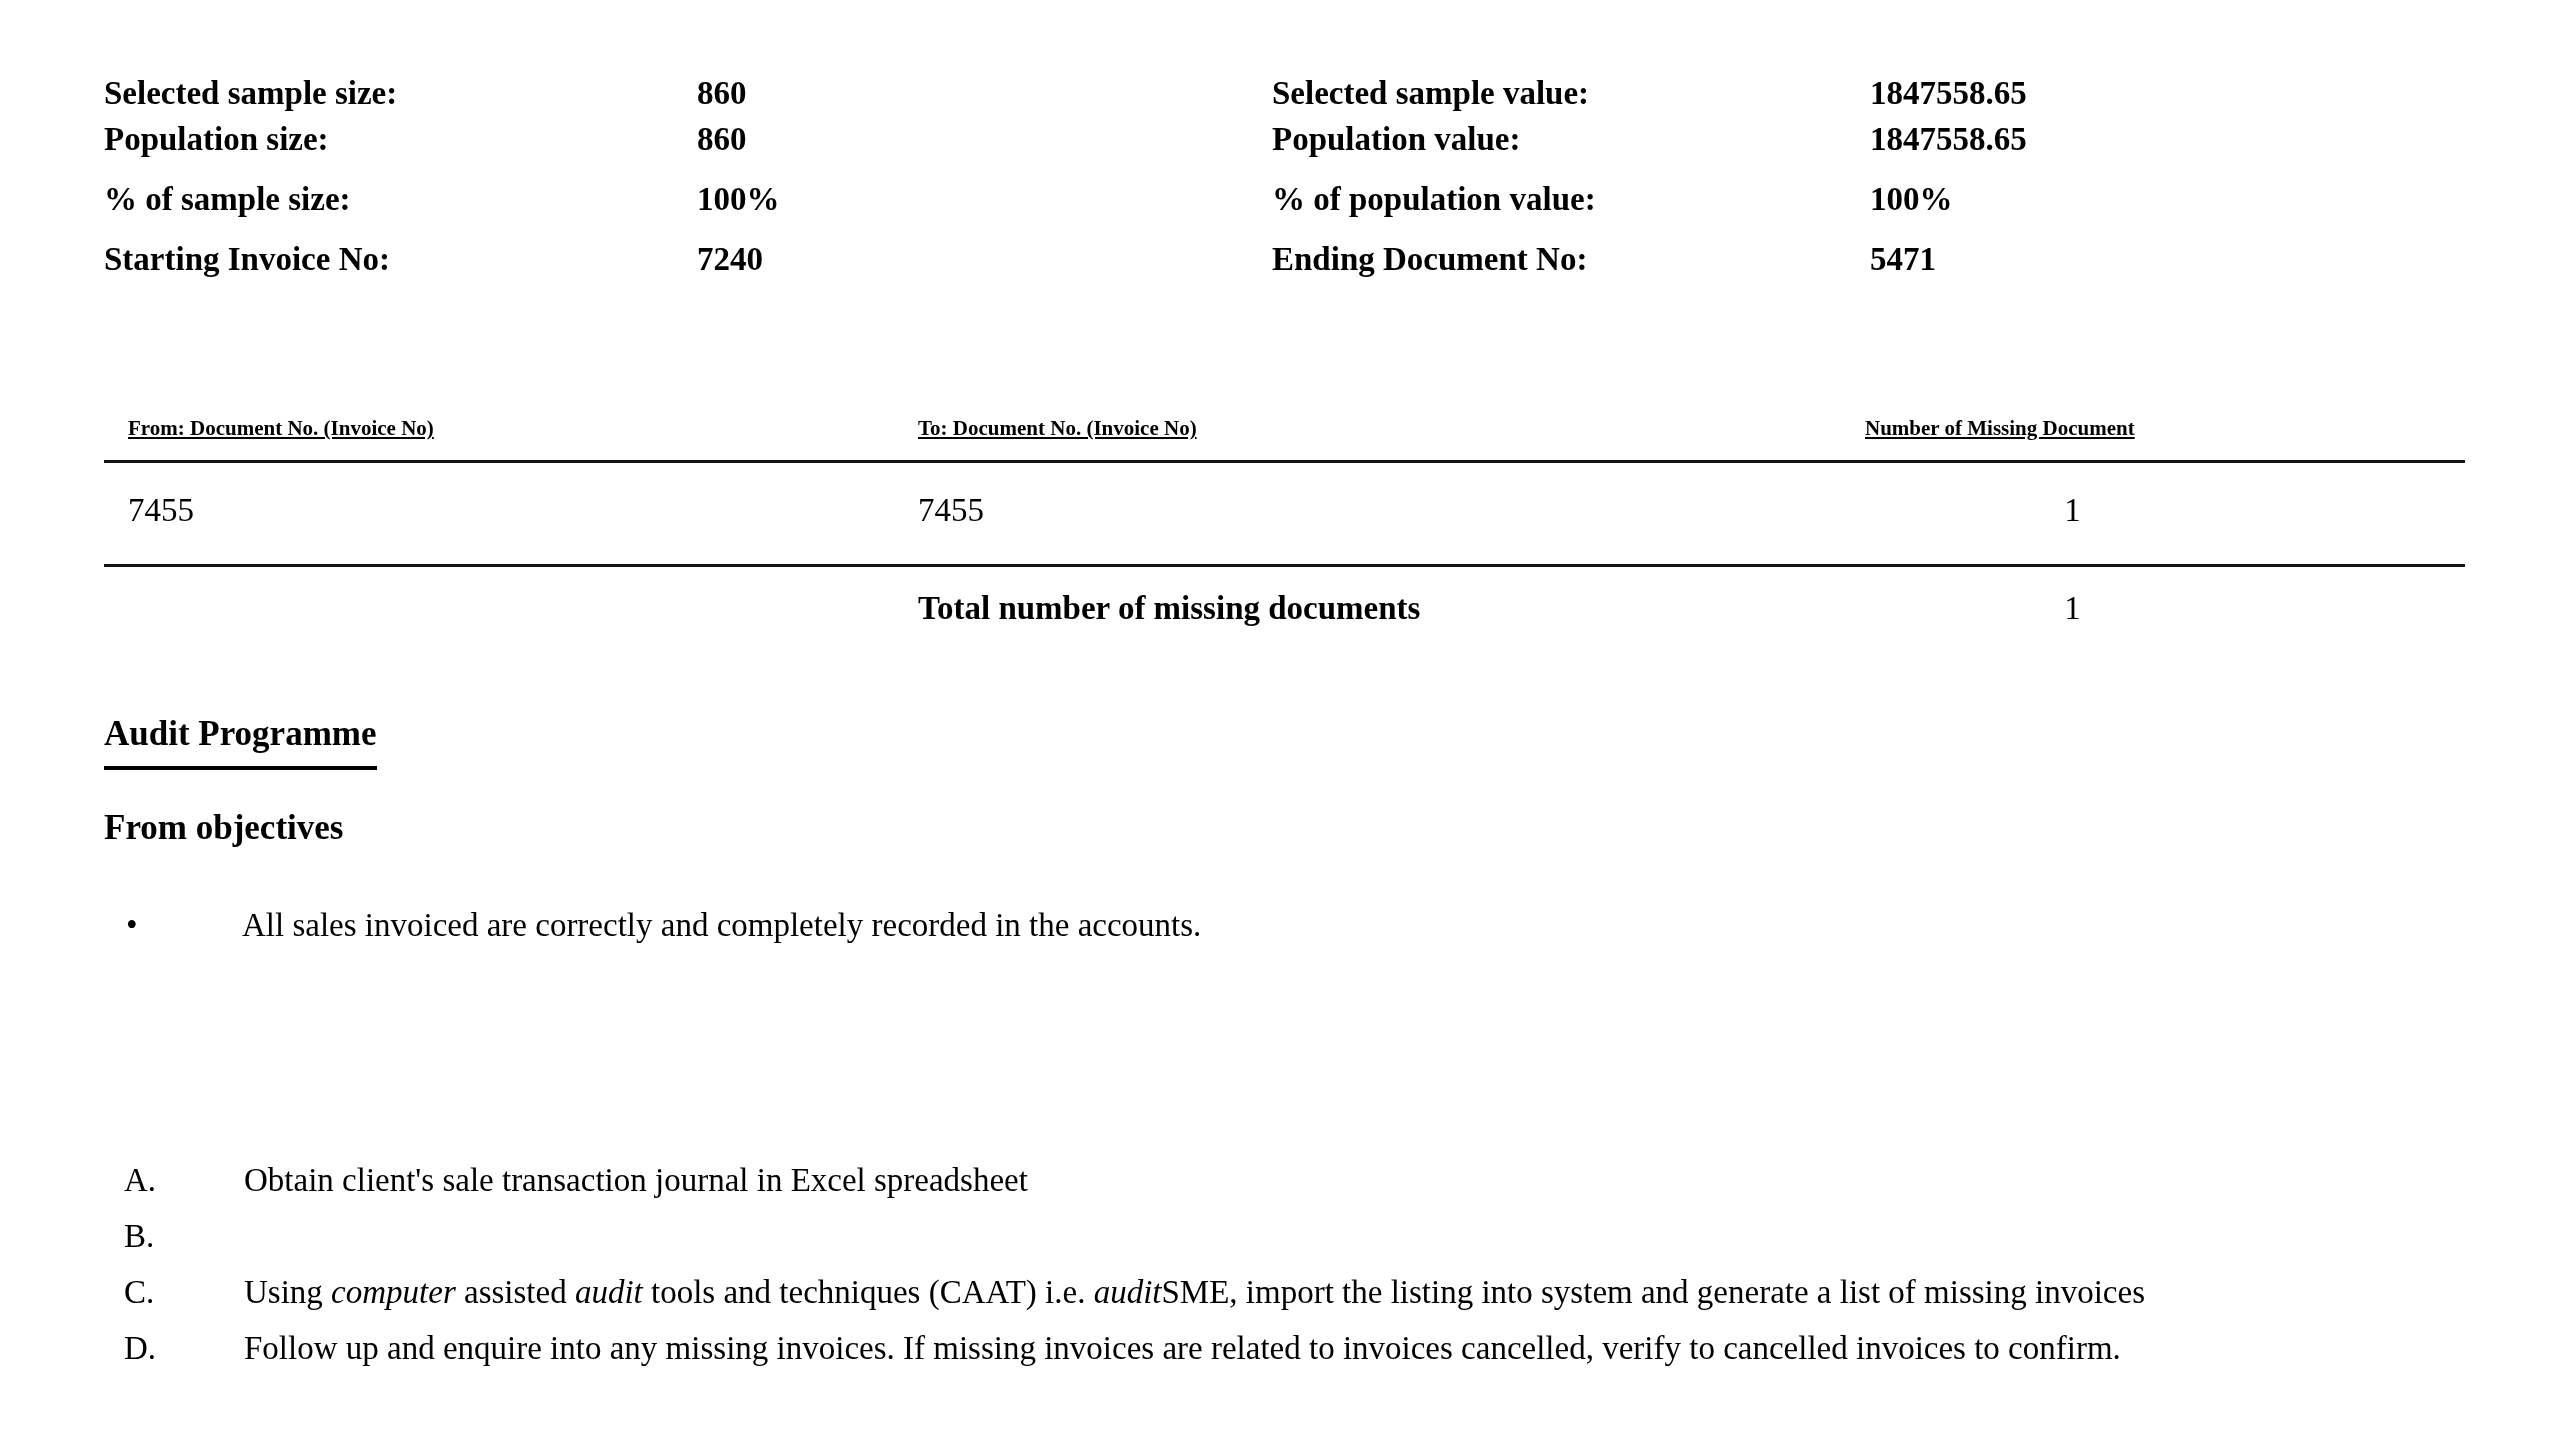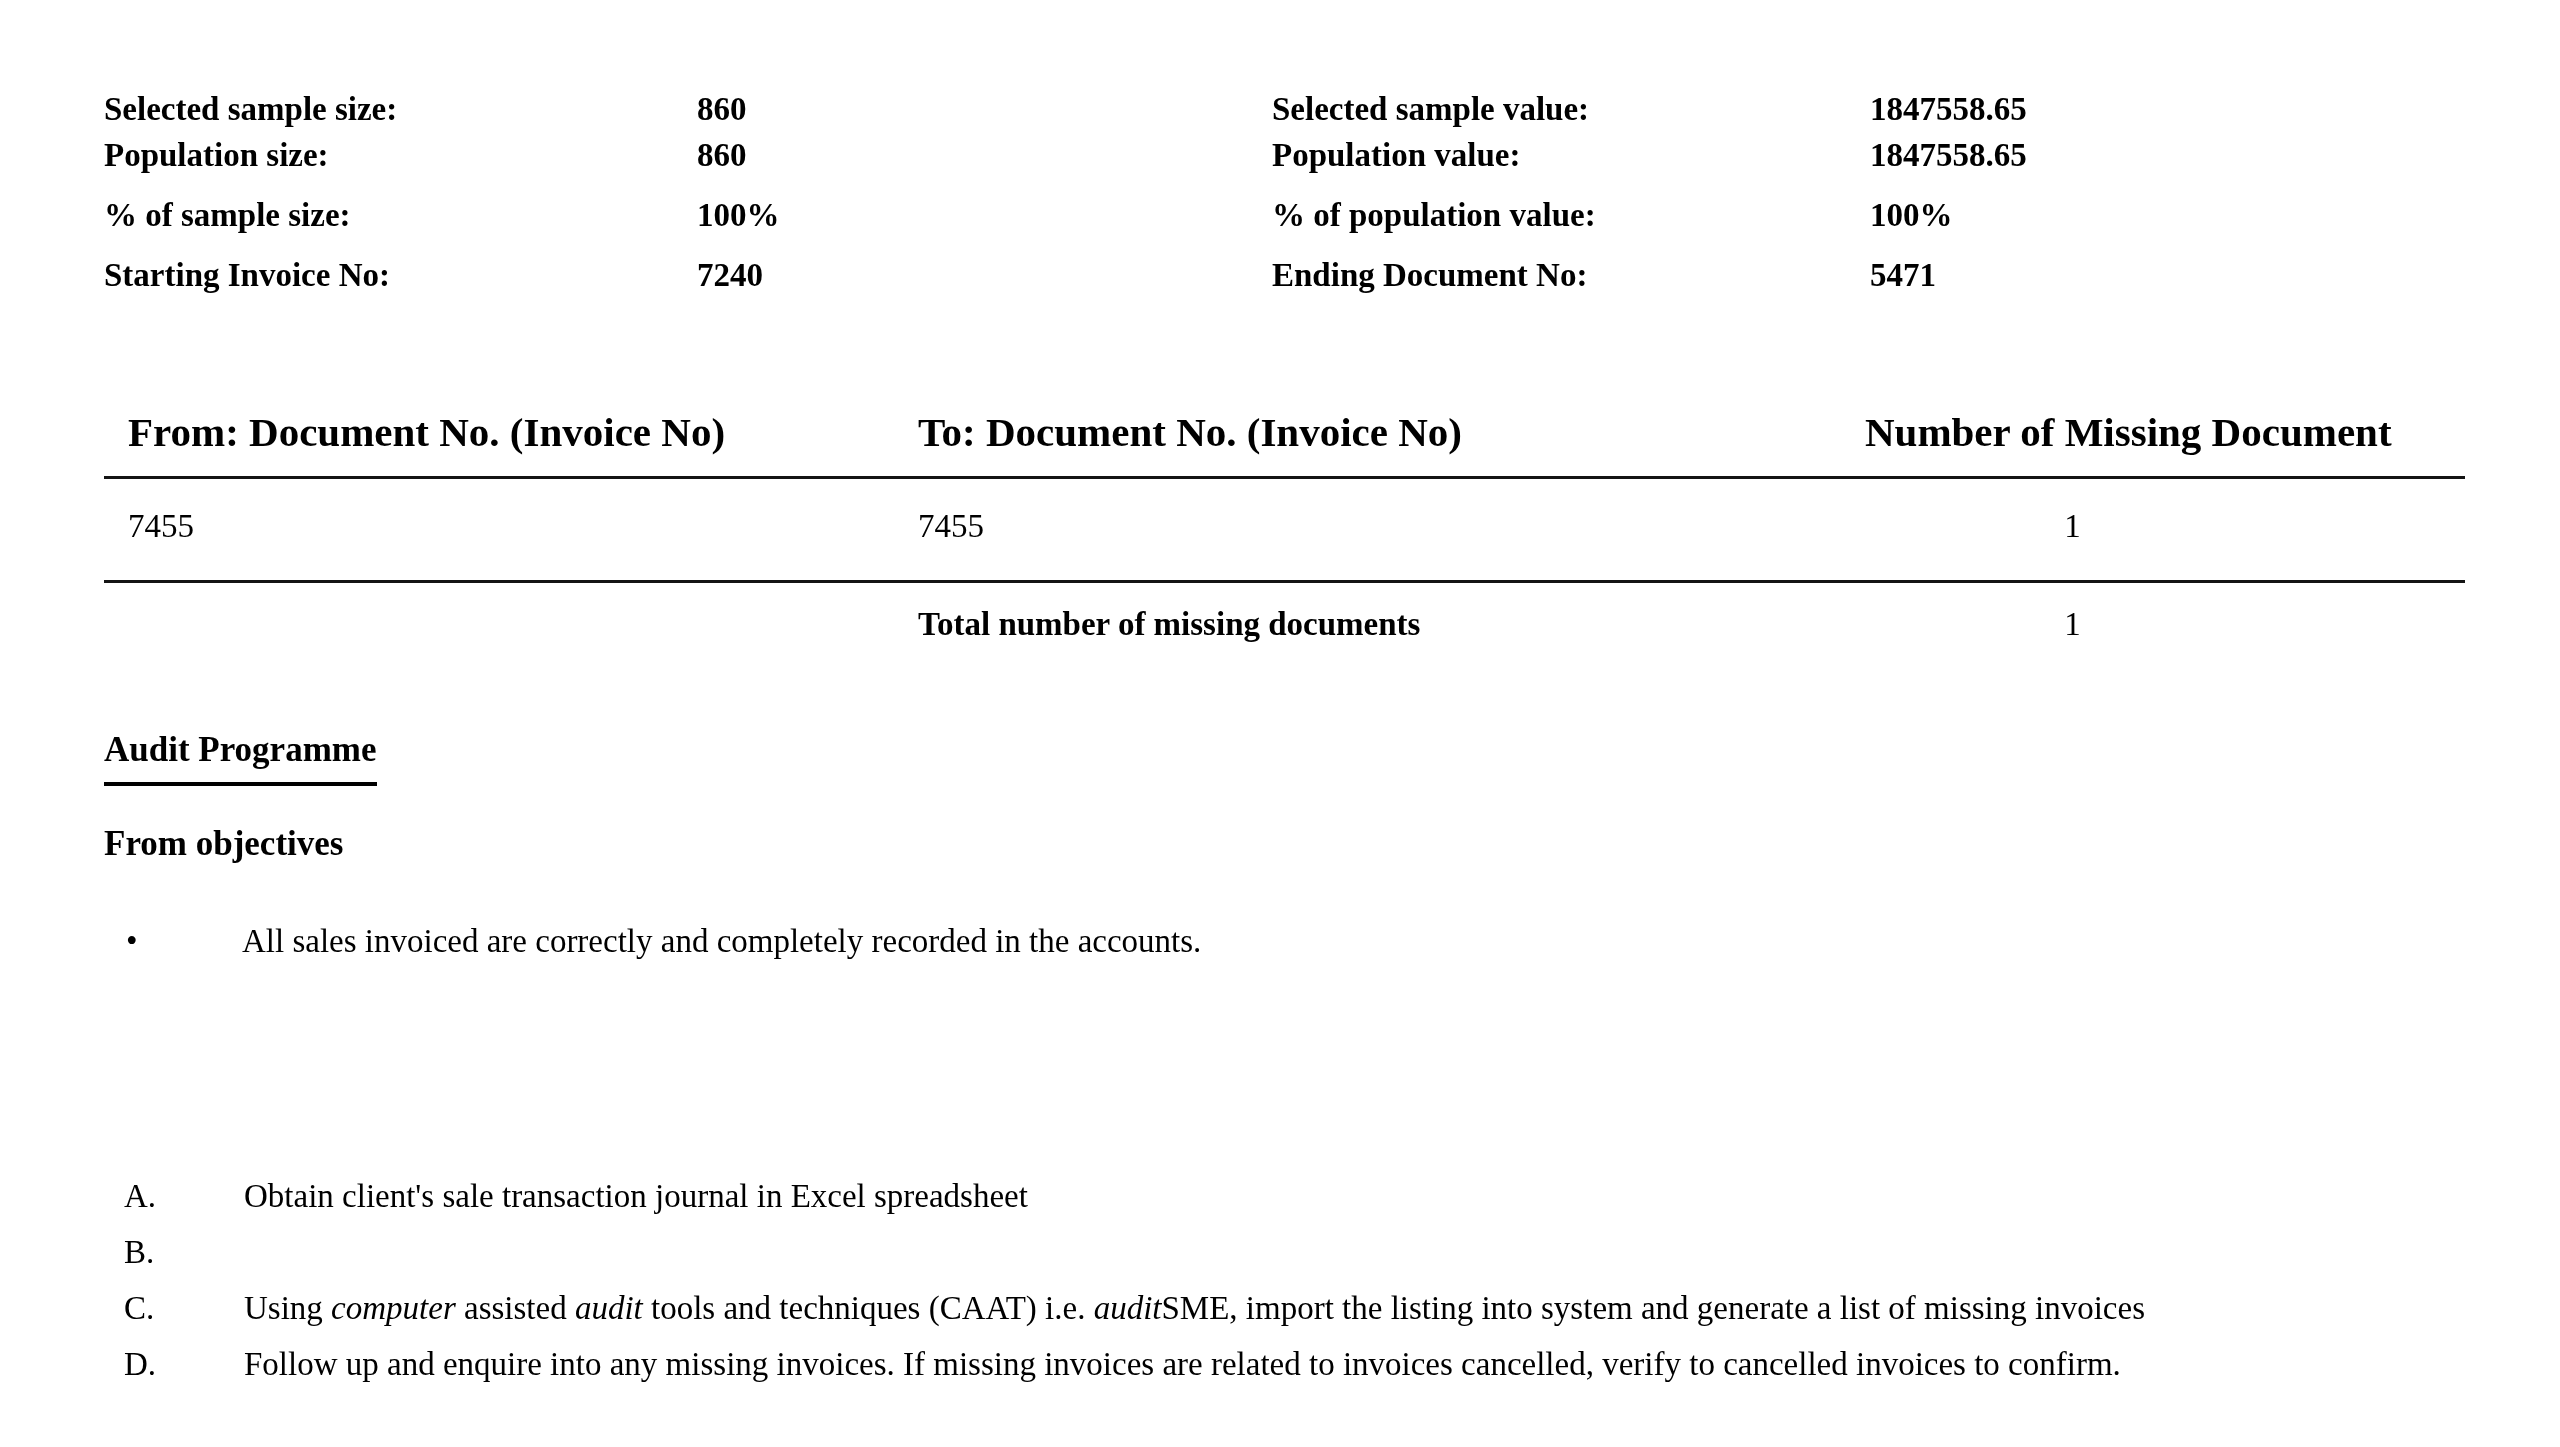--- a/index.html
+++ b/index.html
@@ -13,21 +13,20 @@
     position: relative;
     font-family: "Liberation Serif", "DejaVu Serif", serif;
     color: #000000;
     overflow: hidden;
   }
 
   .page {
     position: relative;
     width: 2560px;
     height: 1280px;
-    margin-top: 16px;
   }
 
   
   .summary {
     position: absolute;
     left: 0;
     top: 70px;
     width: 2560px;
   }
   .summary-col {
@@ -63,24 +62,25 @@
     top: 392px;
     width: 2560px;
   }
   .table-head {
     position: relative;
     height: 48px;
     line-height: 48px;
   }
   .th {
     position: absolute;
-    top: 0;
-    font-size: 41px;
-    font-weight: bold;
-    white-space: nowrap;
+    top: 12px;
+    font-size: 21px;
+    font-weight: bold;
+    white-space: nowrap;
+    text-decoration: underline;
   }
   .th.c1 { left: 128px; }
   .th.c2 { left: 918px; }
   .th.c3 { left: 1865px; }
 
   .rule {
     position: absolute;
     left: 104px;
     width: 2361px;
     height: 0;

